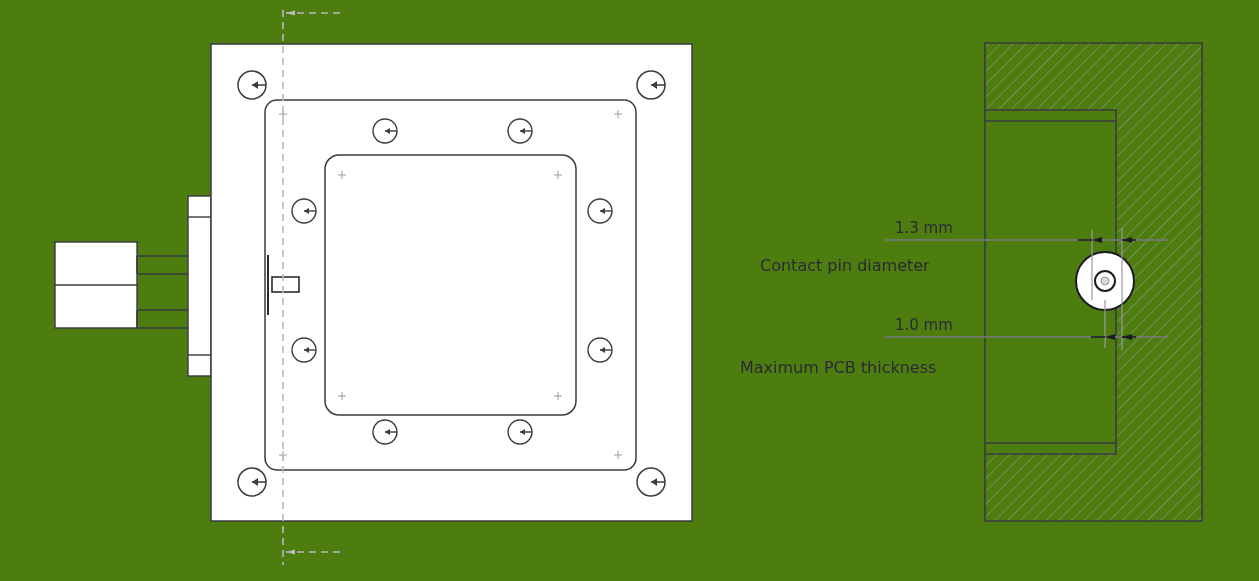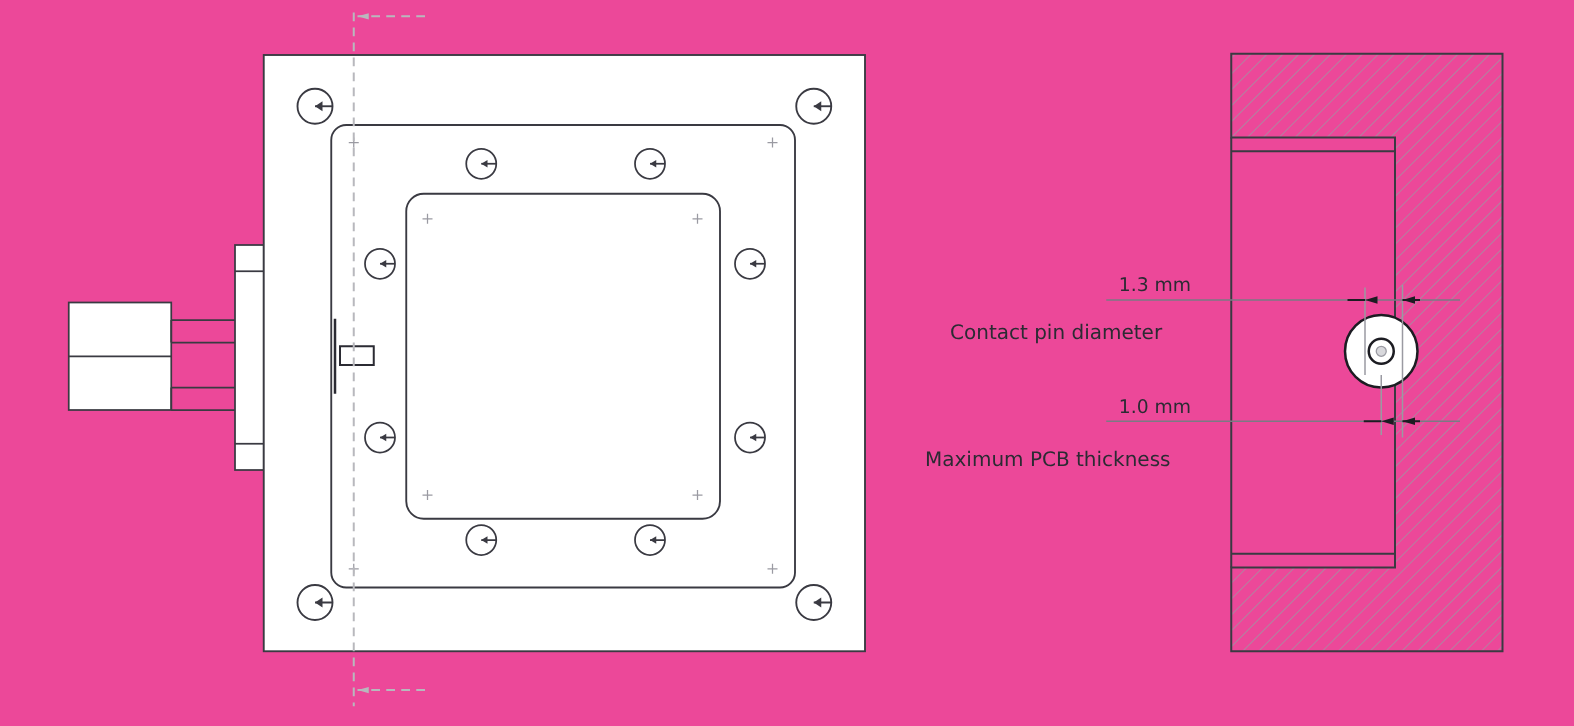--- a/index.html
+++ b/index.html
@@ -10,21 +10,21 @@
   body {
     width: 1259px;
     height: 581px;
     font-family: "DejaVu Sans", "Liberation Sans", sans-serif;
     overflow: hidden;
   }
   #drawing-root {
     position: relative;
     width: 1259px;
     height: 581px;
-    background: #ec4899;
+    background: #4d7c0f;
   }
   svg.drawing-canvas {
     position: absolute;
     top: 0; left: 0;
     width: 1259px;
     height: 581px;
     display: block;
   }
   .dim-text {
     font-family: "DejaVu Sans", "Liberation Sans", sans-serif;

